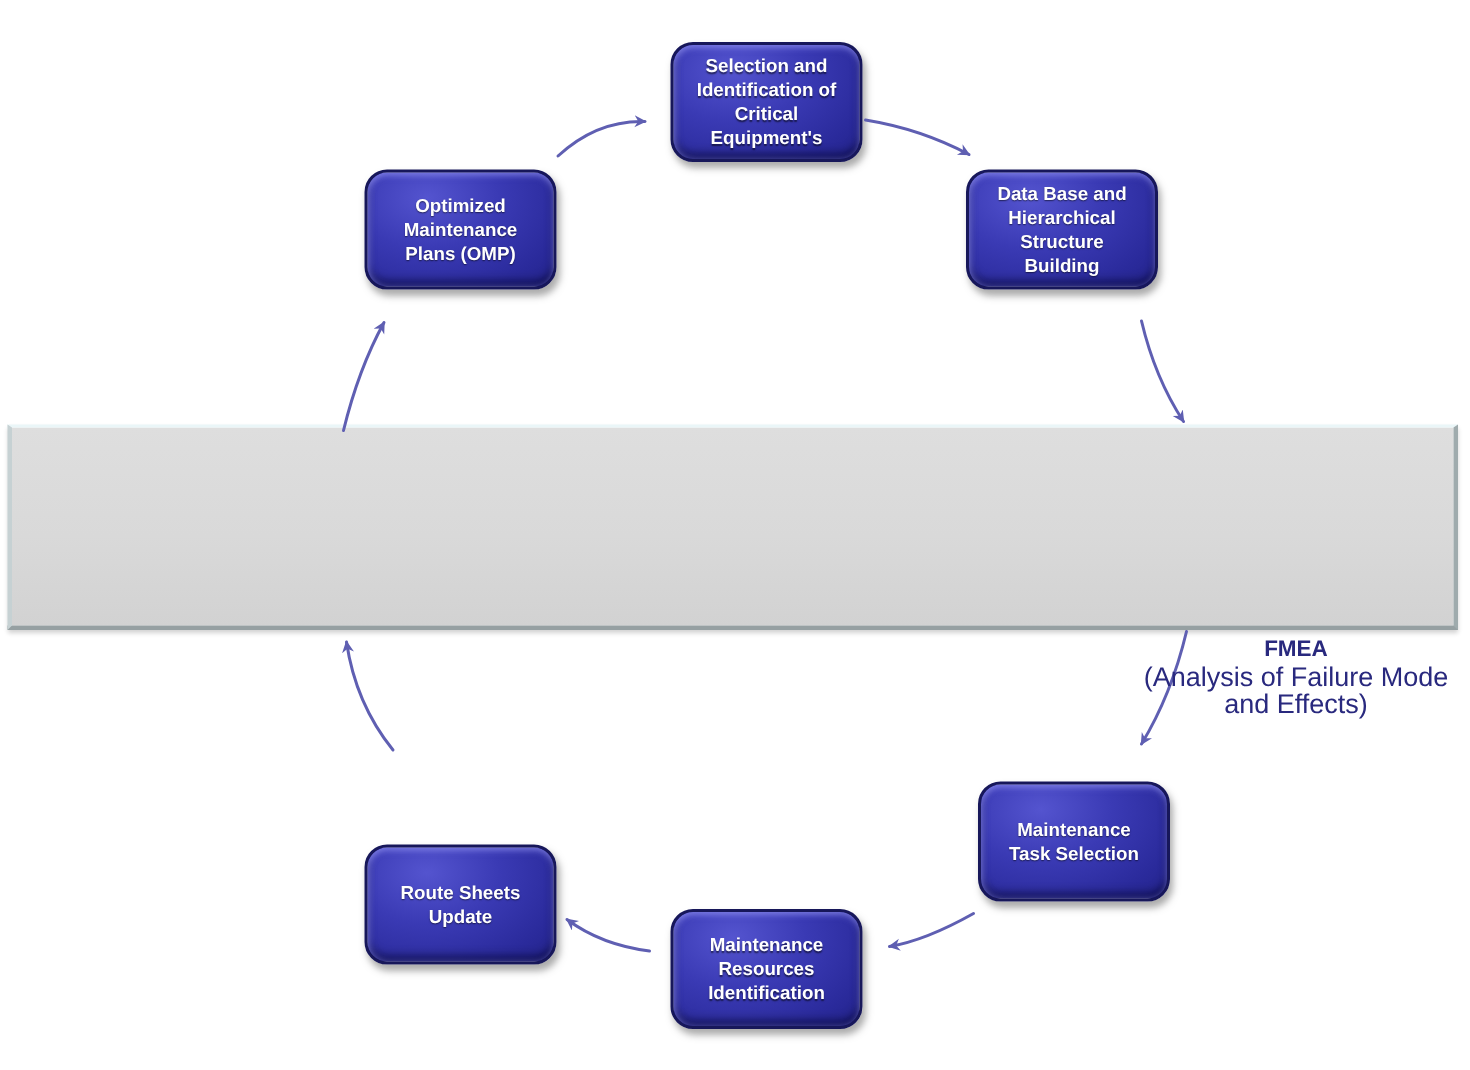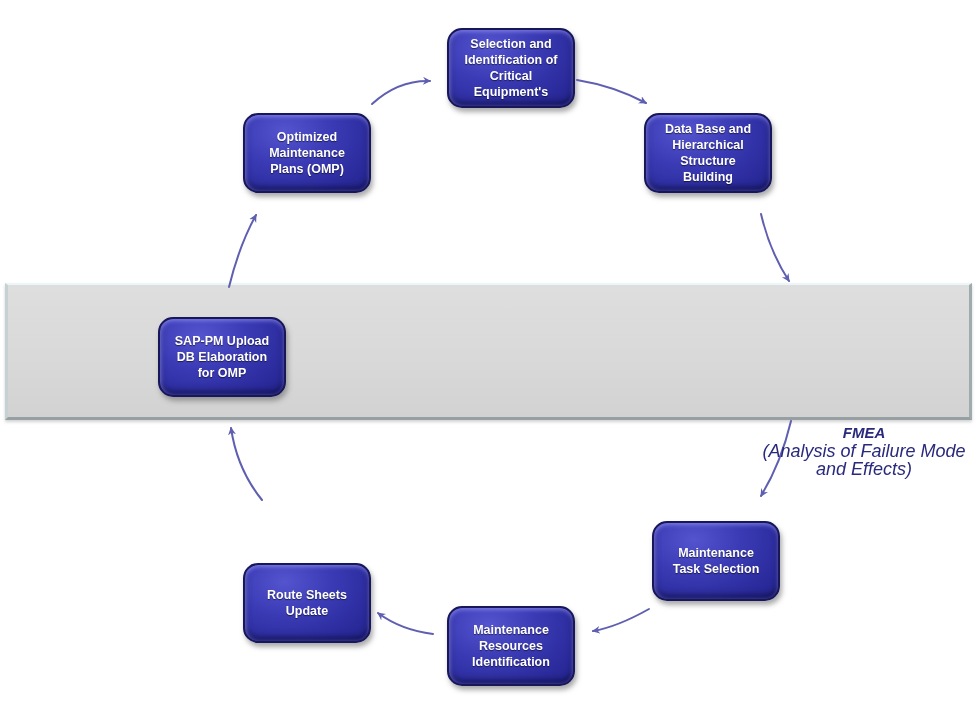--- a/index.html
+++ b/index.html
@@ -84,21 +84,20 @@
   }
 
   
   .fmea {
     position: absolute;
     left: 748px;
     top: 424px;
     width: 232px;
     text-align: center;
     color: #29297e;
-    font-style: italic;
     z-index: 5;
   }
   .fmea-title {
     font-weight: bold;
     font-size: 15px;
     line-height: 18px;
   }
   .fmea-lines {
     font-size: 18px;
     line-height: 18px;
@@ -152,25 +151,20 @@
     <div class="node-label">Maintenance
 Resources
 Identification</div>
   </div>
 
   <div class="node n-route">
     <div class="node-label">Route Sheets
 Update</div>
   </div>
 
-  <div class="node n-sappm">
-    <div class="node-label">SAP-PM Upload
-DB Elaboration
-for OMP</div>
-  </div>
 
   <div class="node n-omp">
     <div class="node-label">Optimized
 Maintenance
 Plans (OMP)</div>
   </div>
 
   <div class="fmea">
     <div class="fmea-title">FMEA</div>
     <div class="fmea-lines">(Analysis of Failure  Mode

